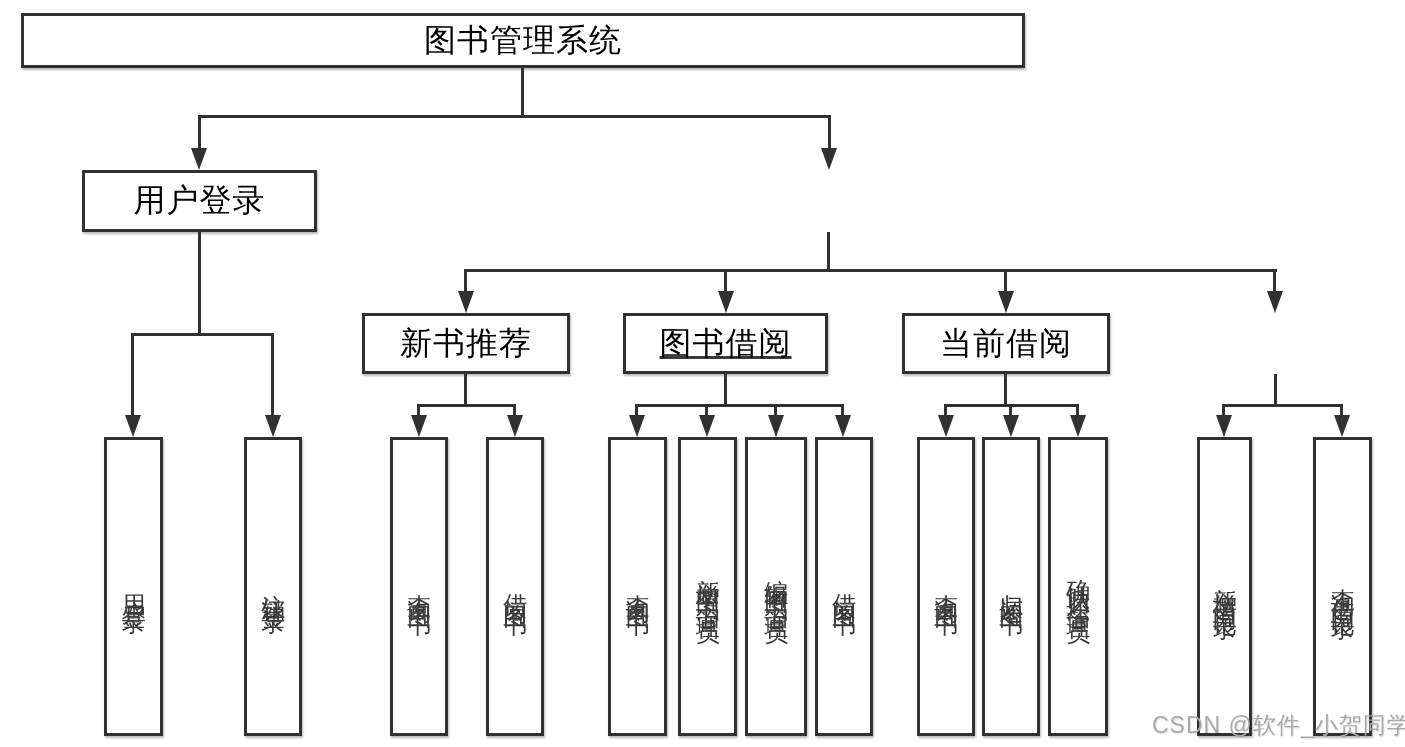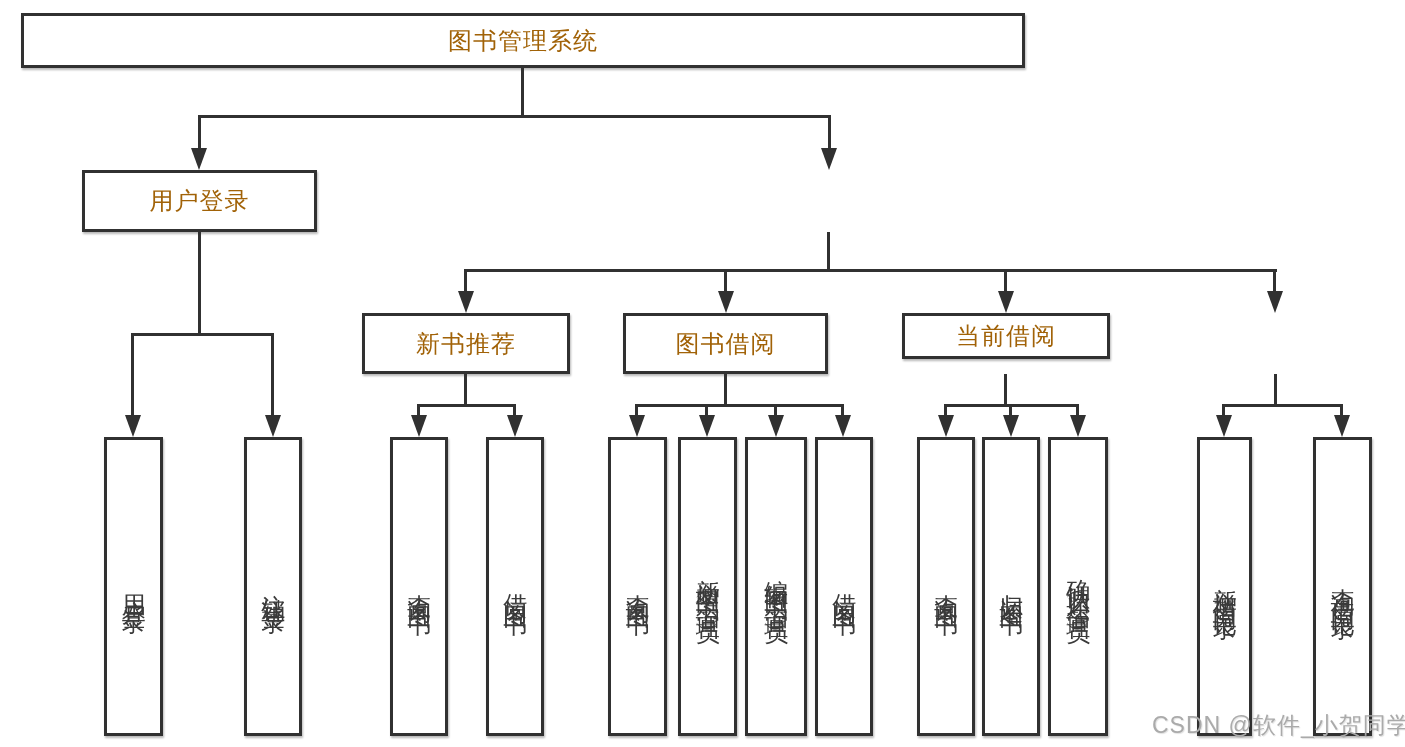--- a/index.html
+++ b/index.html
@@ -5,21 +5,21 @@
   html,body{margin:0;padding:0;background:#fff;}
   #canvas{
     position:relative;width:1405px;height:747px;background:#ffffff;overflow:hidden;
     font-family:"Liberation Sans","DejaVu Sans",sans-serif;color:#3a3a3a;
   }
   .box{
     position:absolute;background:#fff;border:3px solid #313131;box-sizing:border-box;
     display:flex;align-items:center;justify-content:center;
     box-shadow:1px 2px 2px rgba(0,0,0,0.28);
   }
-  .hlabel{font-size:24px;letter-spacing:1px;color:#a16207;white-space:nowrap;}
+  .hlabel{font-size:32px;letter-spacing:1px;color:#000000;white-space:nowrap;}
   .leaf .vlabel{
     writing-mode:vertical-rl;text-orientation:mixed;
     font-size:24px;letter-spacing:6px;line-height:1.1;color:#3a3a3a;white-space:nowrap;
   }
   .l{position:absolute;background:#313131;}
   .ar{position:absolute;width:0;height:0;border-left:8px solid transparent;border-right:8px solid transparent;border-top:22px solid #313131;}
   .wm{position:absolute;font-size:23px;letter-spacing:1px;color:#aaaaaa;z-index:6;white-space:nowrap;
       text-shadow:1px 1px 1px rgba(0,0,0,0.12);}
 </style>
 </head>
@@ -56,24 +56,24 @@
   <div class="l" style="left:724px;top:269px;width:3px;height:22px;"></div>
   <div class="ar" style="left:718px;top:291px;"></div>
   <div class="l" style="left:1004px;top:269px;width:3px;height:22px;"></div>
   <div class="ar" style="left:998px;top:291px;"></div>
   <div class="l" style="left:1273px;top:269px;width:3px;height:22px;"></div>
   <div class="ar" style="left:1267px;top:291px;"></div>
 
   <div class="box" style="left:362px;top:313px;width:208px;height:61px;">
     <span class="hlabel">新书推荐</span>
   </div>
-  <div class="box" style="left:623px;top:313px;width:205px;height:61px;">
+  <div class="box" style="left:623px;top:313px;width:205px;height:61px;text-decoration:underline;">
     <span class="hlabel">图书借阅</span>
   </div>
-  <div class="box" style="left:902px;top:313px;width:208px;height:46px;">
+  <div class="box" style="left:902px;top:313px;width:208px;height:61px;">
     <span class="hlabel">当前借阅</span>
   </div>
 
   <div class="l" style="left:464px;top:374px;width:3px;height:33px;"></div>
   <div class="l" style="left:417px;top:404px;width:99px;height:3px;"></div>
   <div class="l" style="left:417px;top:404px;width:3px;height:11px;"></div>
   <div class="ar" style="left:411px;top:415px;"></div>
   <div class="l" style="left:513px;top:404px;width:3px;height:11px;"></div>
   <div class="ar" style="left:507px;top:415px;"></div>
 

